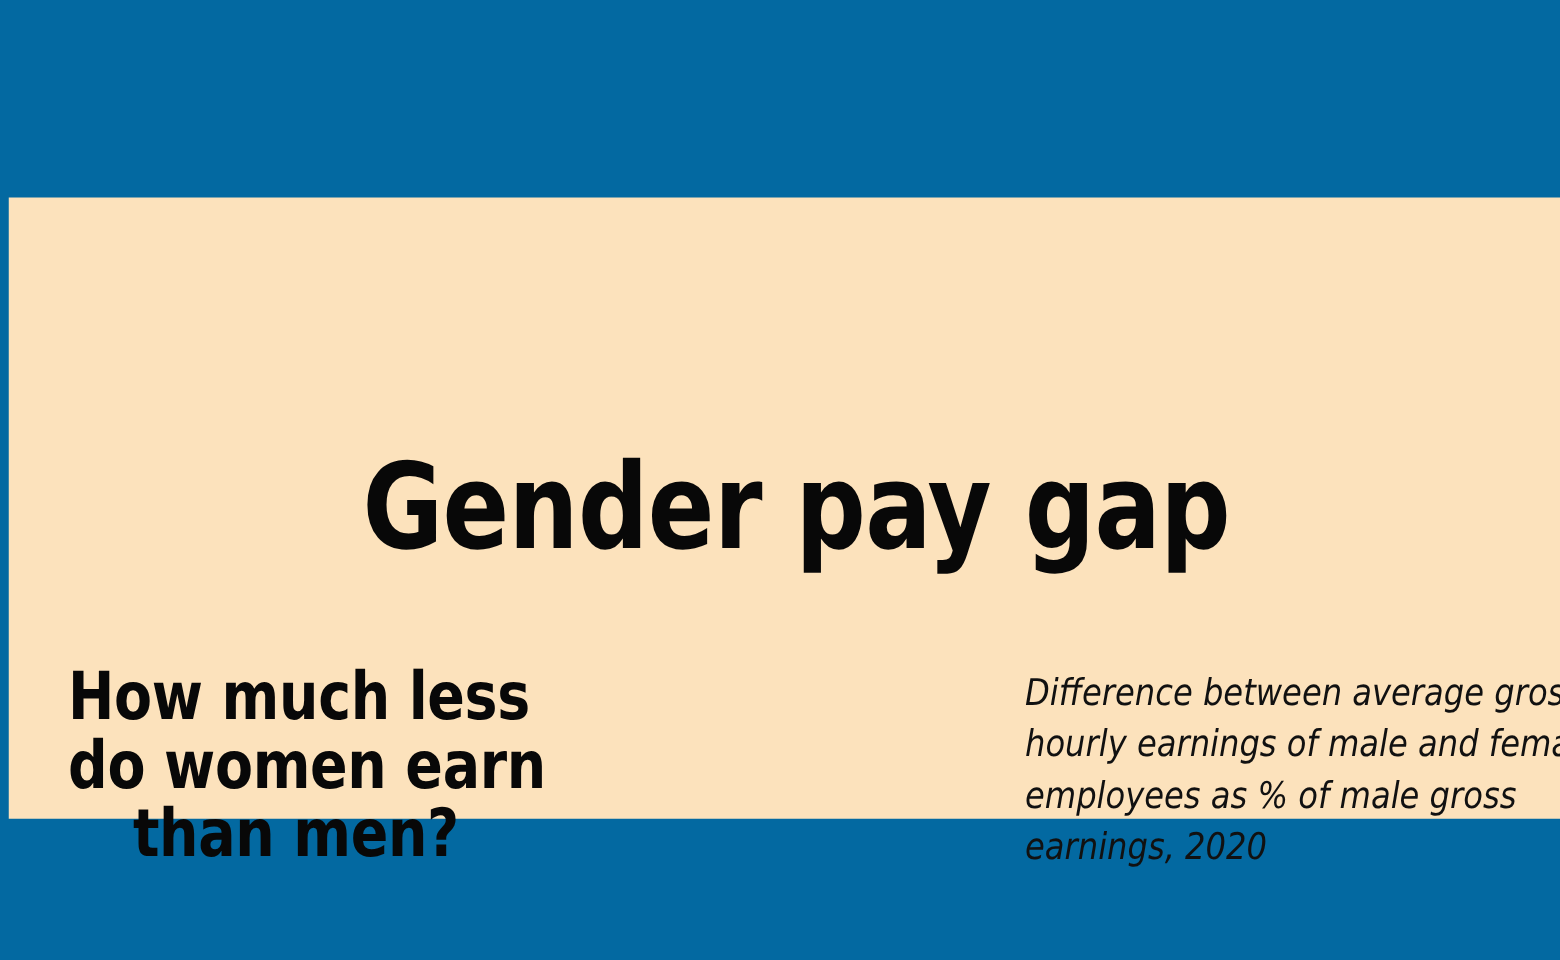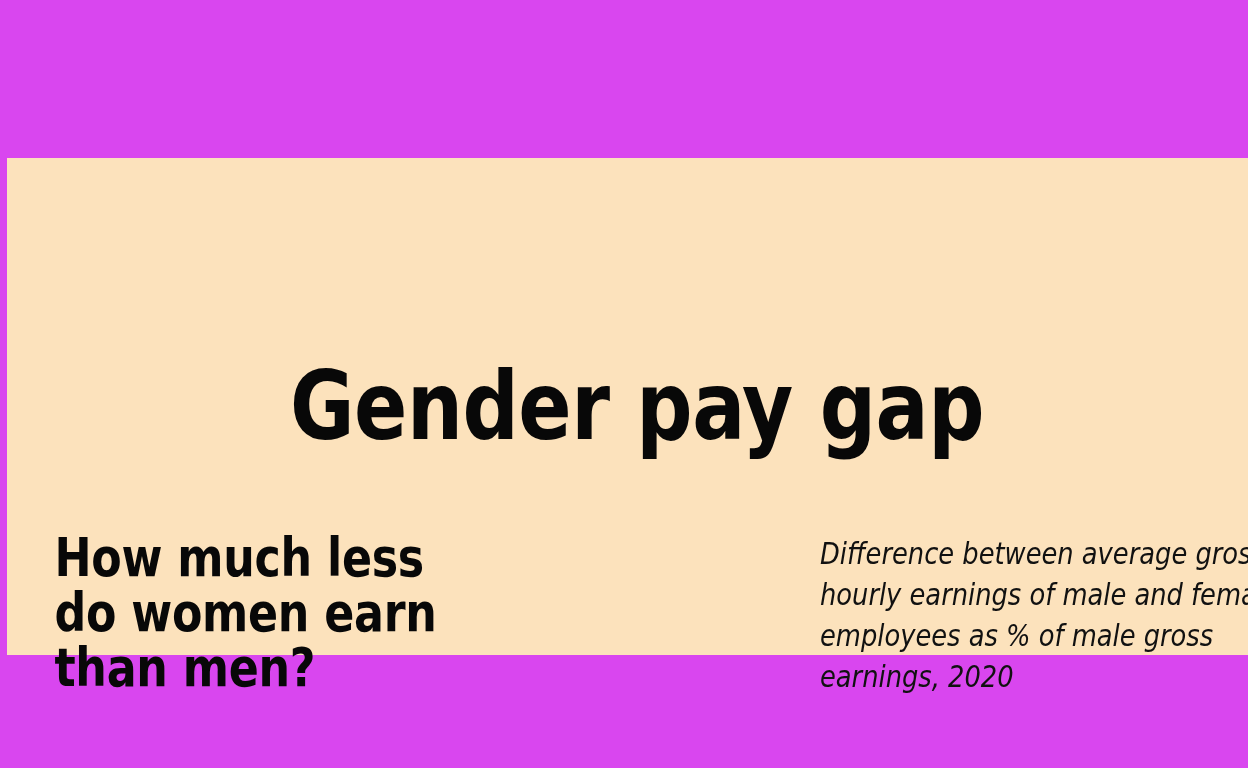--- a/index.html
+++ b/index.html
@@ -11,21 +11,21 @@
     width: 1248px;
     height: 768px;
     overflow: hidden;
     font-family: "Liberation Sans", sans-serif;
   }
 
   #page {
     position: relative;
     width: 1248px;
     height: 768px;
-    background: #d946ef;
+    background: #0369a1;
   }
 
   
   #banner {
     position: absolute;
     left: 7px;
     top: 158px;
     width: 1241px;
     height: 497px;
     background: #fce2bc;
@@ -49,21 +49,21 @@
     transform-origin: 630px 50%;
     white-space: nowrap;
   }
 
   
   #question {
     position: absolute;
     left: 20px;
     top: 372px;
     width: 392px;
-    text-align: left;
+    text-align: center;
     font-family: "Liberation Sans Narrow", "DejaVu Sans Condensed", "Liberation Sans", sans-serif;
     font-weight: 700;
     font-size: 53px;
     line-height: 55px;
     letter-spacing: -0.3px;
     color: #080808;
     font-stretch: condensed;
   }
   #question .qline {
     display: block;

